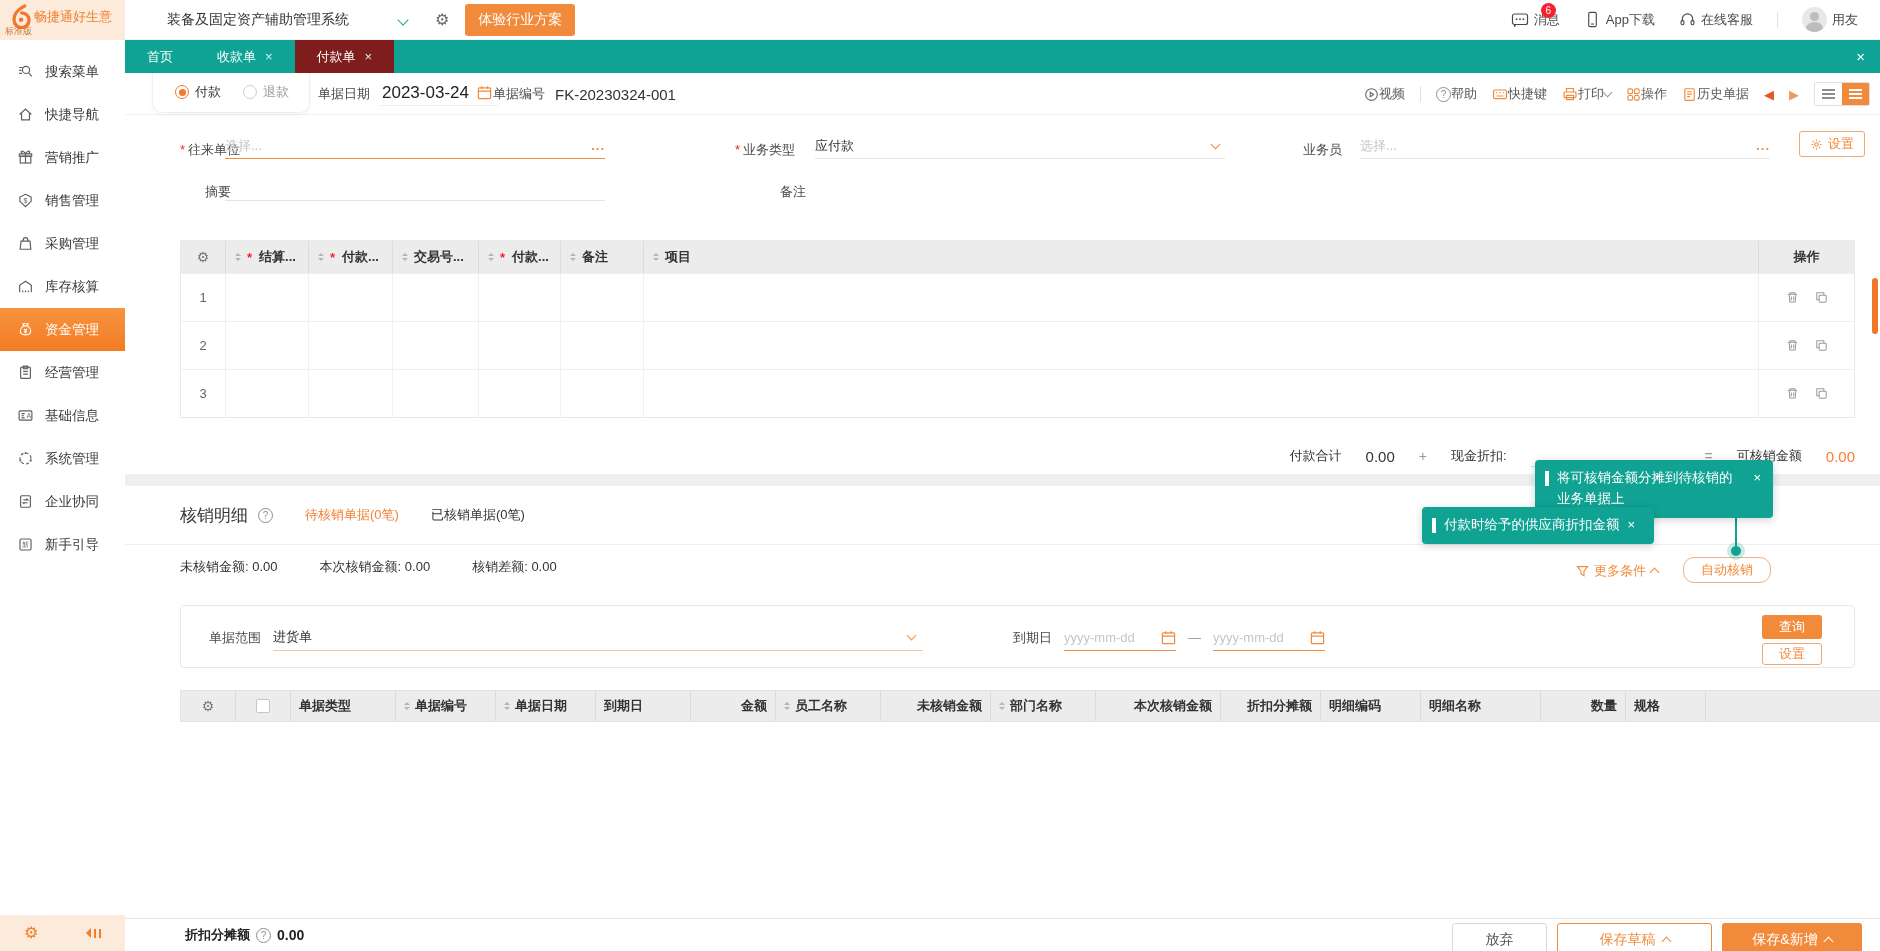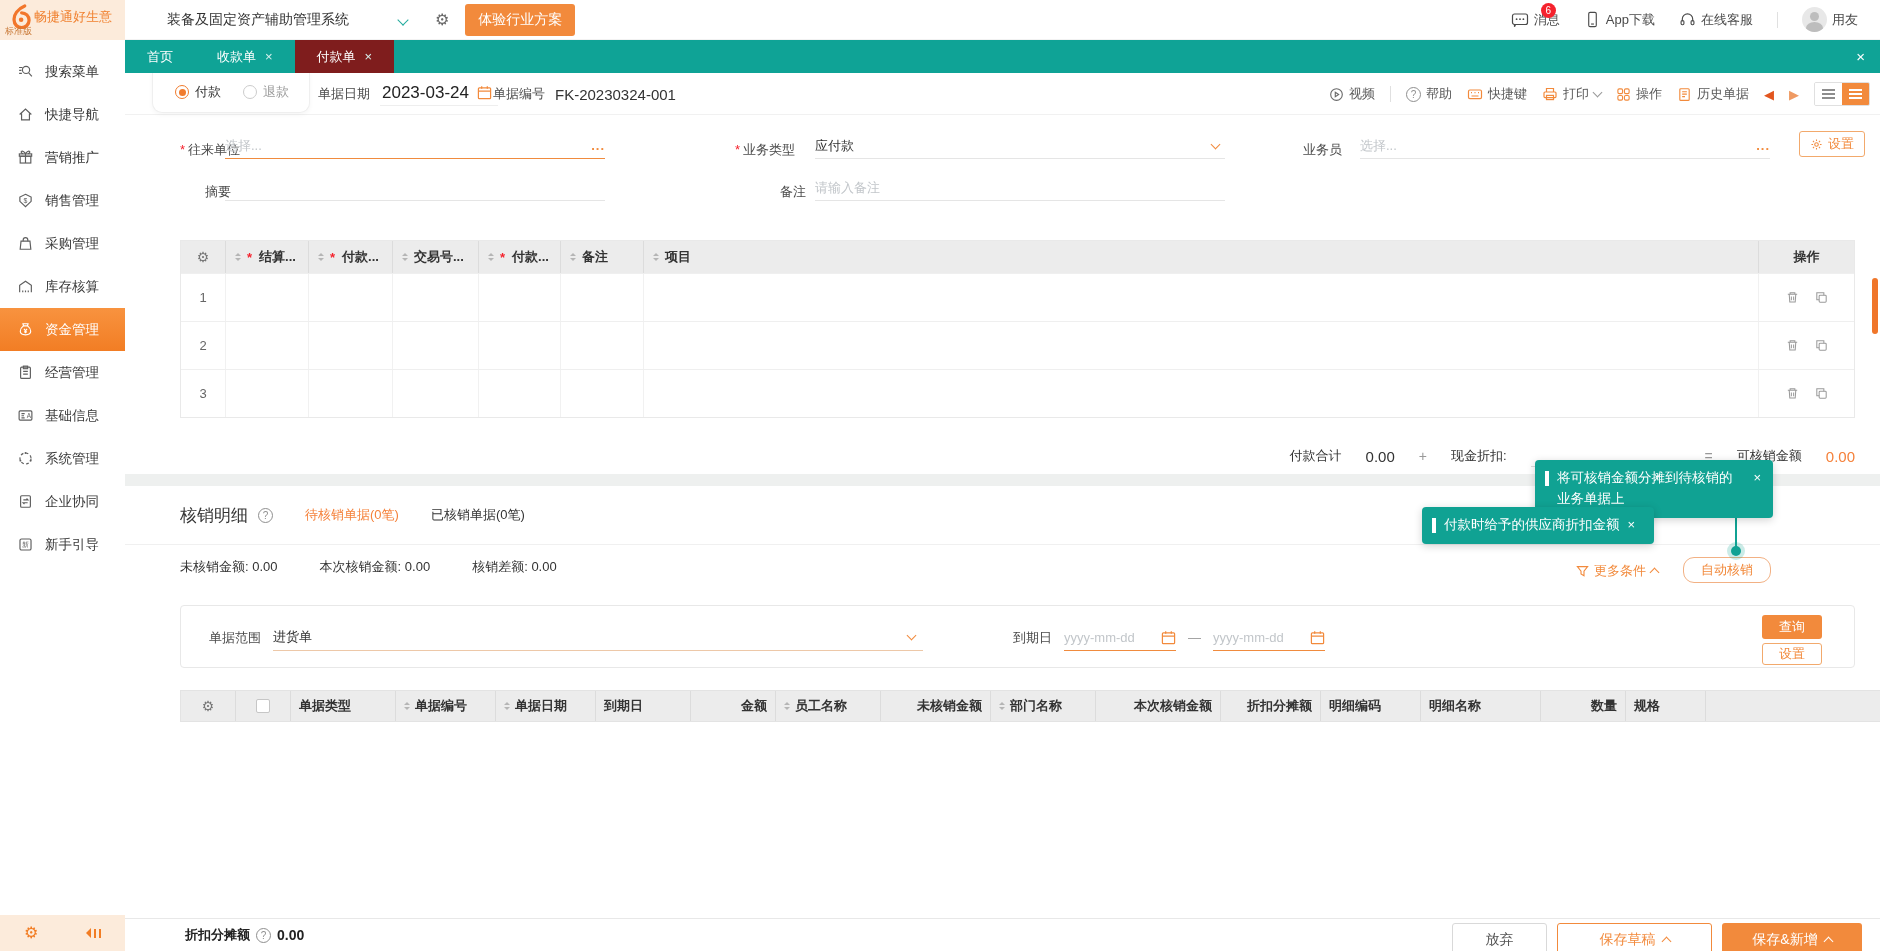--- a/index.html
+++ b/index.html
@@ -52,21 +52,21 @@
 .rdot{width:14px;height:14px;border-radius:50%;border:1px solid #ccc;background:#fff;position:relative;flex:0 0 auto}
 .radio.on .rdot{border-color:#f07b2d}
 .radio.on .rdot::after{content:"";position:absolute;inset:2.5px;border-radius:50%;background:#f07b2d}
 .radio.off{color:#9a9a9a}
 .fld-label{color:#4a4a4a}
 .date-group{position:absolute;left:193px;top:0;height:42px;display:flex;align-items:center;gap:10px}
 .date-val{font-size:17px;color:#222;border-bottom:1px solid #eee;padding:0 6px 2px 2px;display:flex;align-items:center;gap:8px}
 .no-group{position:absolute;left:368px;top:0;height:42px;display:flex;align-items:center;gap:10px}
 .no-val{font-size:15px;color:#333}
 .tb-icons{position:absolute;right:10px;top:0;height:42px;display:flex;align-items:center;gap:15px;color:#595959}
-.tb-it{display:flex;align-items:center;gap:5px;cursor:pointer;white-space:nowrap}
+.tb-it{display:flex;align-items:center;cursor:pointer;white-space:nowrap}
 .tb-it svg{stroke:#6a6a6a;fill:none;stroke-width:1.2}
 .tb-it svg.or{stroke:#f28a3c}
 .qc{width:15px;height:15px;border:1px solid #8f8f8f;border-radius:50%;display:inline-flex;align-items:center;justify-content:center;font-size:10px;color:#8f8f8f;flex:0 0 auto}
 .caret{font-size:13px;cursor:pointer}
 .caret.l{color:#e2561f}
 .caret.r{color:#ef9a63}
 .viewtgl{display:flex;border:1px solid #e0e0e0;border-radius:2px;overflow:hidden;cursor:pointer}
 .viewtgl .seg{width:27px;height:22px;display:flex;align-items:center;justify-content:center;background:#fff}
 .viewtgl .seg.on{background:#f28a3c}
 .lines-g{width:13px;height:10px;background:repeating-linear-gradient(#8d8d8d 0 1.6px,transparent 1.6px 4.2px)}
@@ -413,23 +413,20 @@
       <div class="set-btn">
         <svg width="13" height="13" viewBox="0 0 16 16">
             <circle cx="8" cy="8" r="2.2" stroke="#f28a3c" fill="none" stroke-width="1.3"></circle>
             <path d="M8 1.8v2M8 12.2v2M1.8 8h2M12.2 8h2M3.6 3.6l1.4 1.4M11 11l1.4 1.4M12.4 3.6L11 5M5 11l-1.4 1.4" stroke="#f28a3c" stroke-width="1.3"></path>
           </svg>
         <span>设置</span>
       </div>
       <span class="f-label" style="left:80px;top:68px">摘要</span>
       <div class="uline" style="left:100px;top:60px;width:380px"></div>
       <span class="f-label" style="left:655px;top:68px">备注</span>
-      <div class="uline" style="left:690px;top:60px;width:410px">
-        <span class="ph">请输入备注</span>
-      </div>
     </div>
 
     <div class="t1">
       <div class="t1h">
         <div class="hc" style="width:45px;justify-content:center;padding-left:0">
             <span style="font-weight:normal;color:#777;font-size:14px">⚙</span>
           </div>
         <div class="hc" style="width:83px">
             <span class="sort">
               <i class="up"></i>

